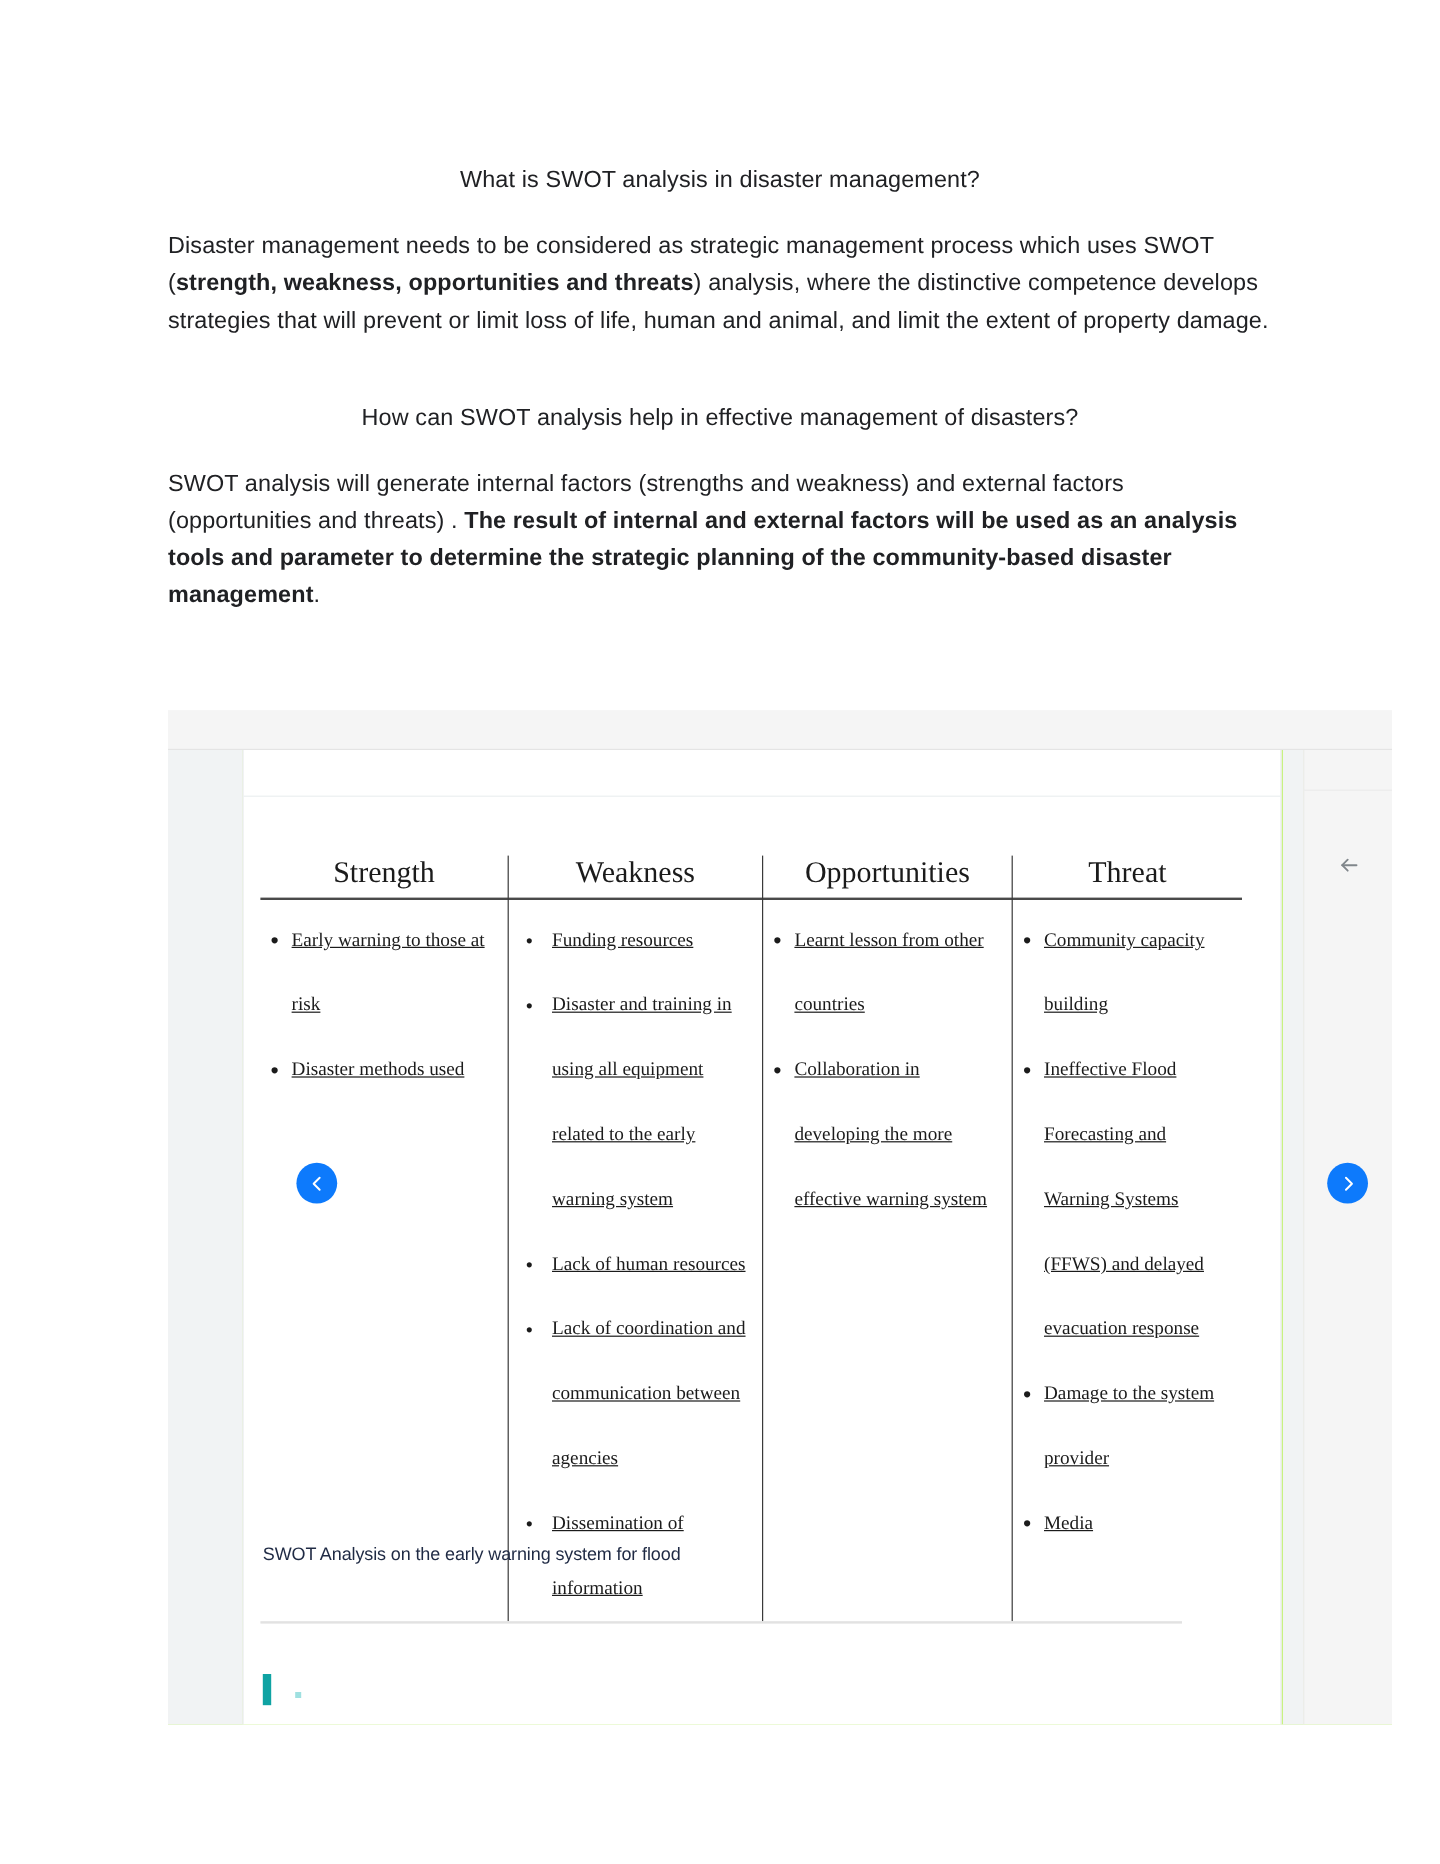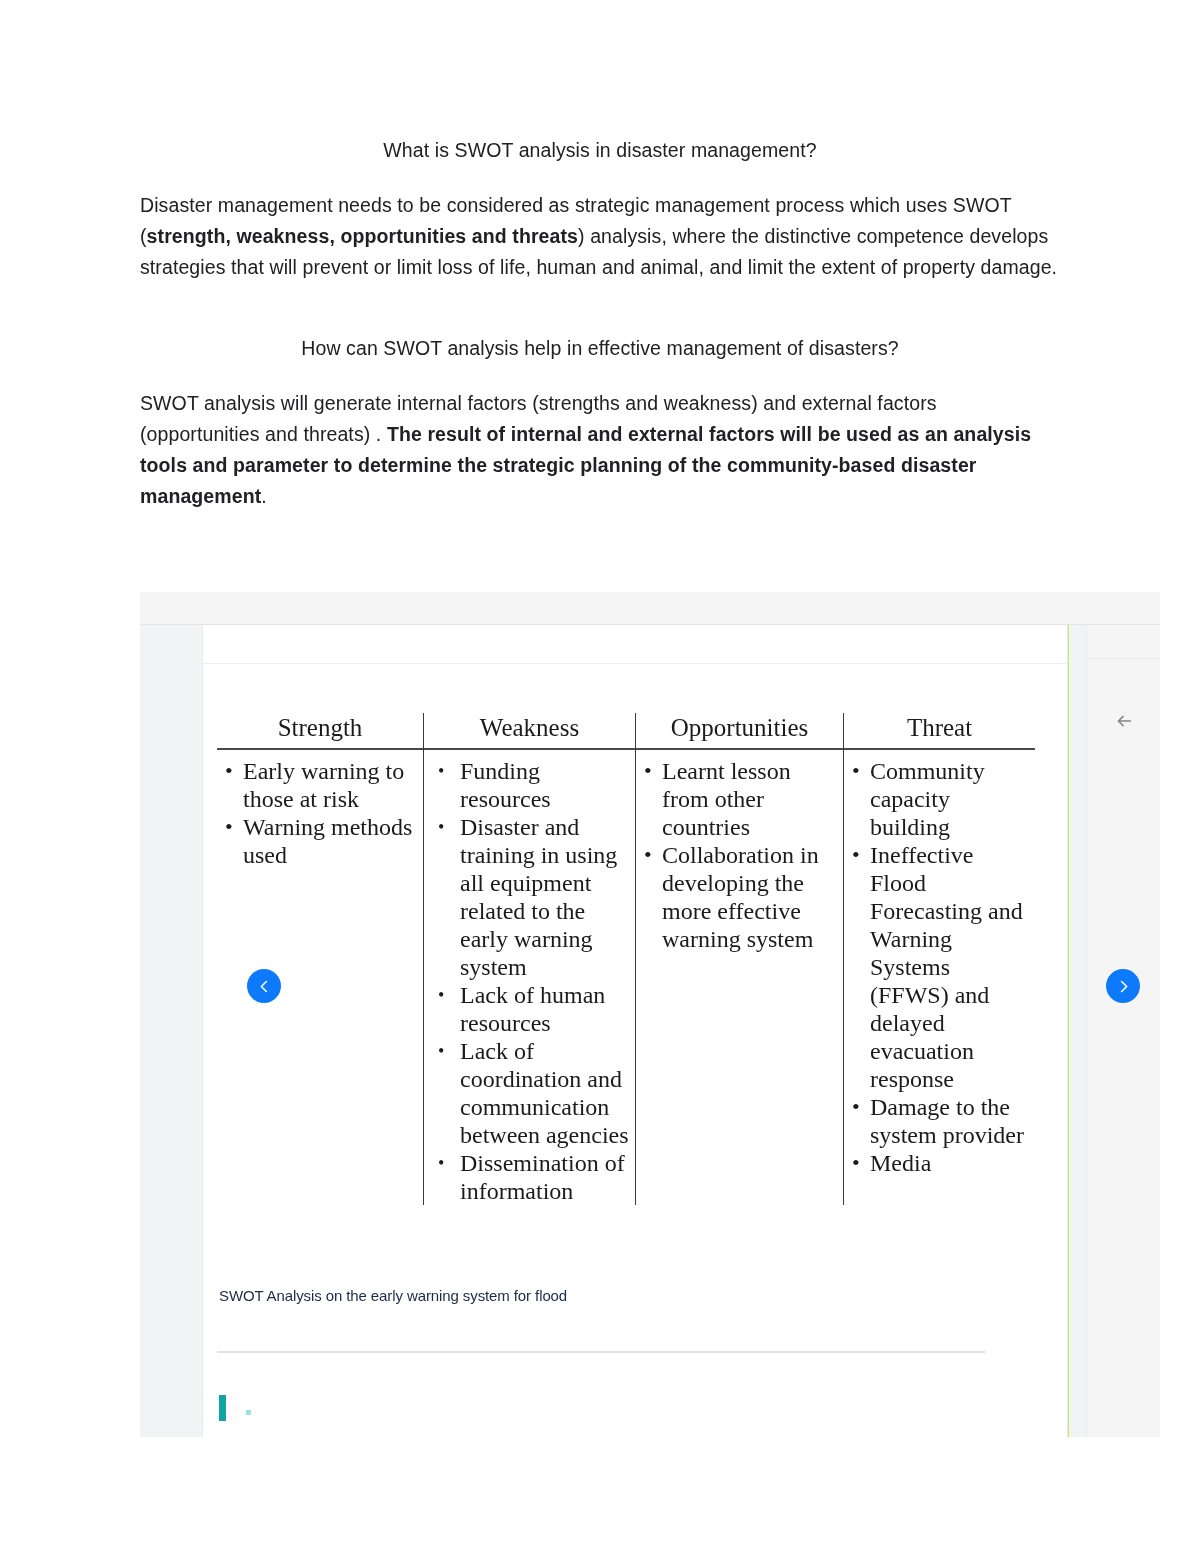--- a/index.html
+++ b/index.html
@@ -171,22 +171,23 @@
     left: 0;
     top: 35px;
     width: 818px;
     height: 2.4px;
     background: #4a4a4a;
   }
   .swot-items {
     list-style: none;
     margin: 0;
     padding: 10px 0 0 0;
-    font-size: 24px;
-    line-height: 28px;
+    font-size: 16px;
+    line-height: 54px;
+    text-decoration: underline;
   }
   .swot-items li {
     position: relative;
     padding-left: 20px;
     margin: 0;
   }
   .swot-items li::before {
     content: "\2022";
     position: absolute;
     left: 2px;
@@ -284,21 +285,21 @@
       <div class="page-rule-top"></div>
 
       <div class="swot">
         <div class="swot-headrule"></div>
         <div class="swot-grid">
 
           <div class="swot-col c0">
             <div class="swot-head">Strength</div>
             <ul class="swot-items">
               <li>Early warning to those at risk</li>
-              <li>Warning methods used</li>
+              <li>Disaster methods used</li>
             </ul>
           </div>
 
           <div class="swot-col c1">
             <div class="swot-head">Weakness</div>
             <ul class="swot-items wide">
               <li>Funding resources</li>
               <li>Disaster and training in using all equipment related to the early warning system</li>
               <li>Lack of human resources</li>
               <li>Lack of coordination and communication between agencies</li>

